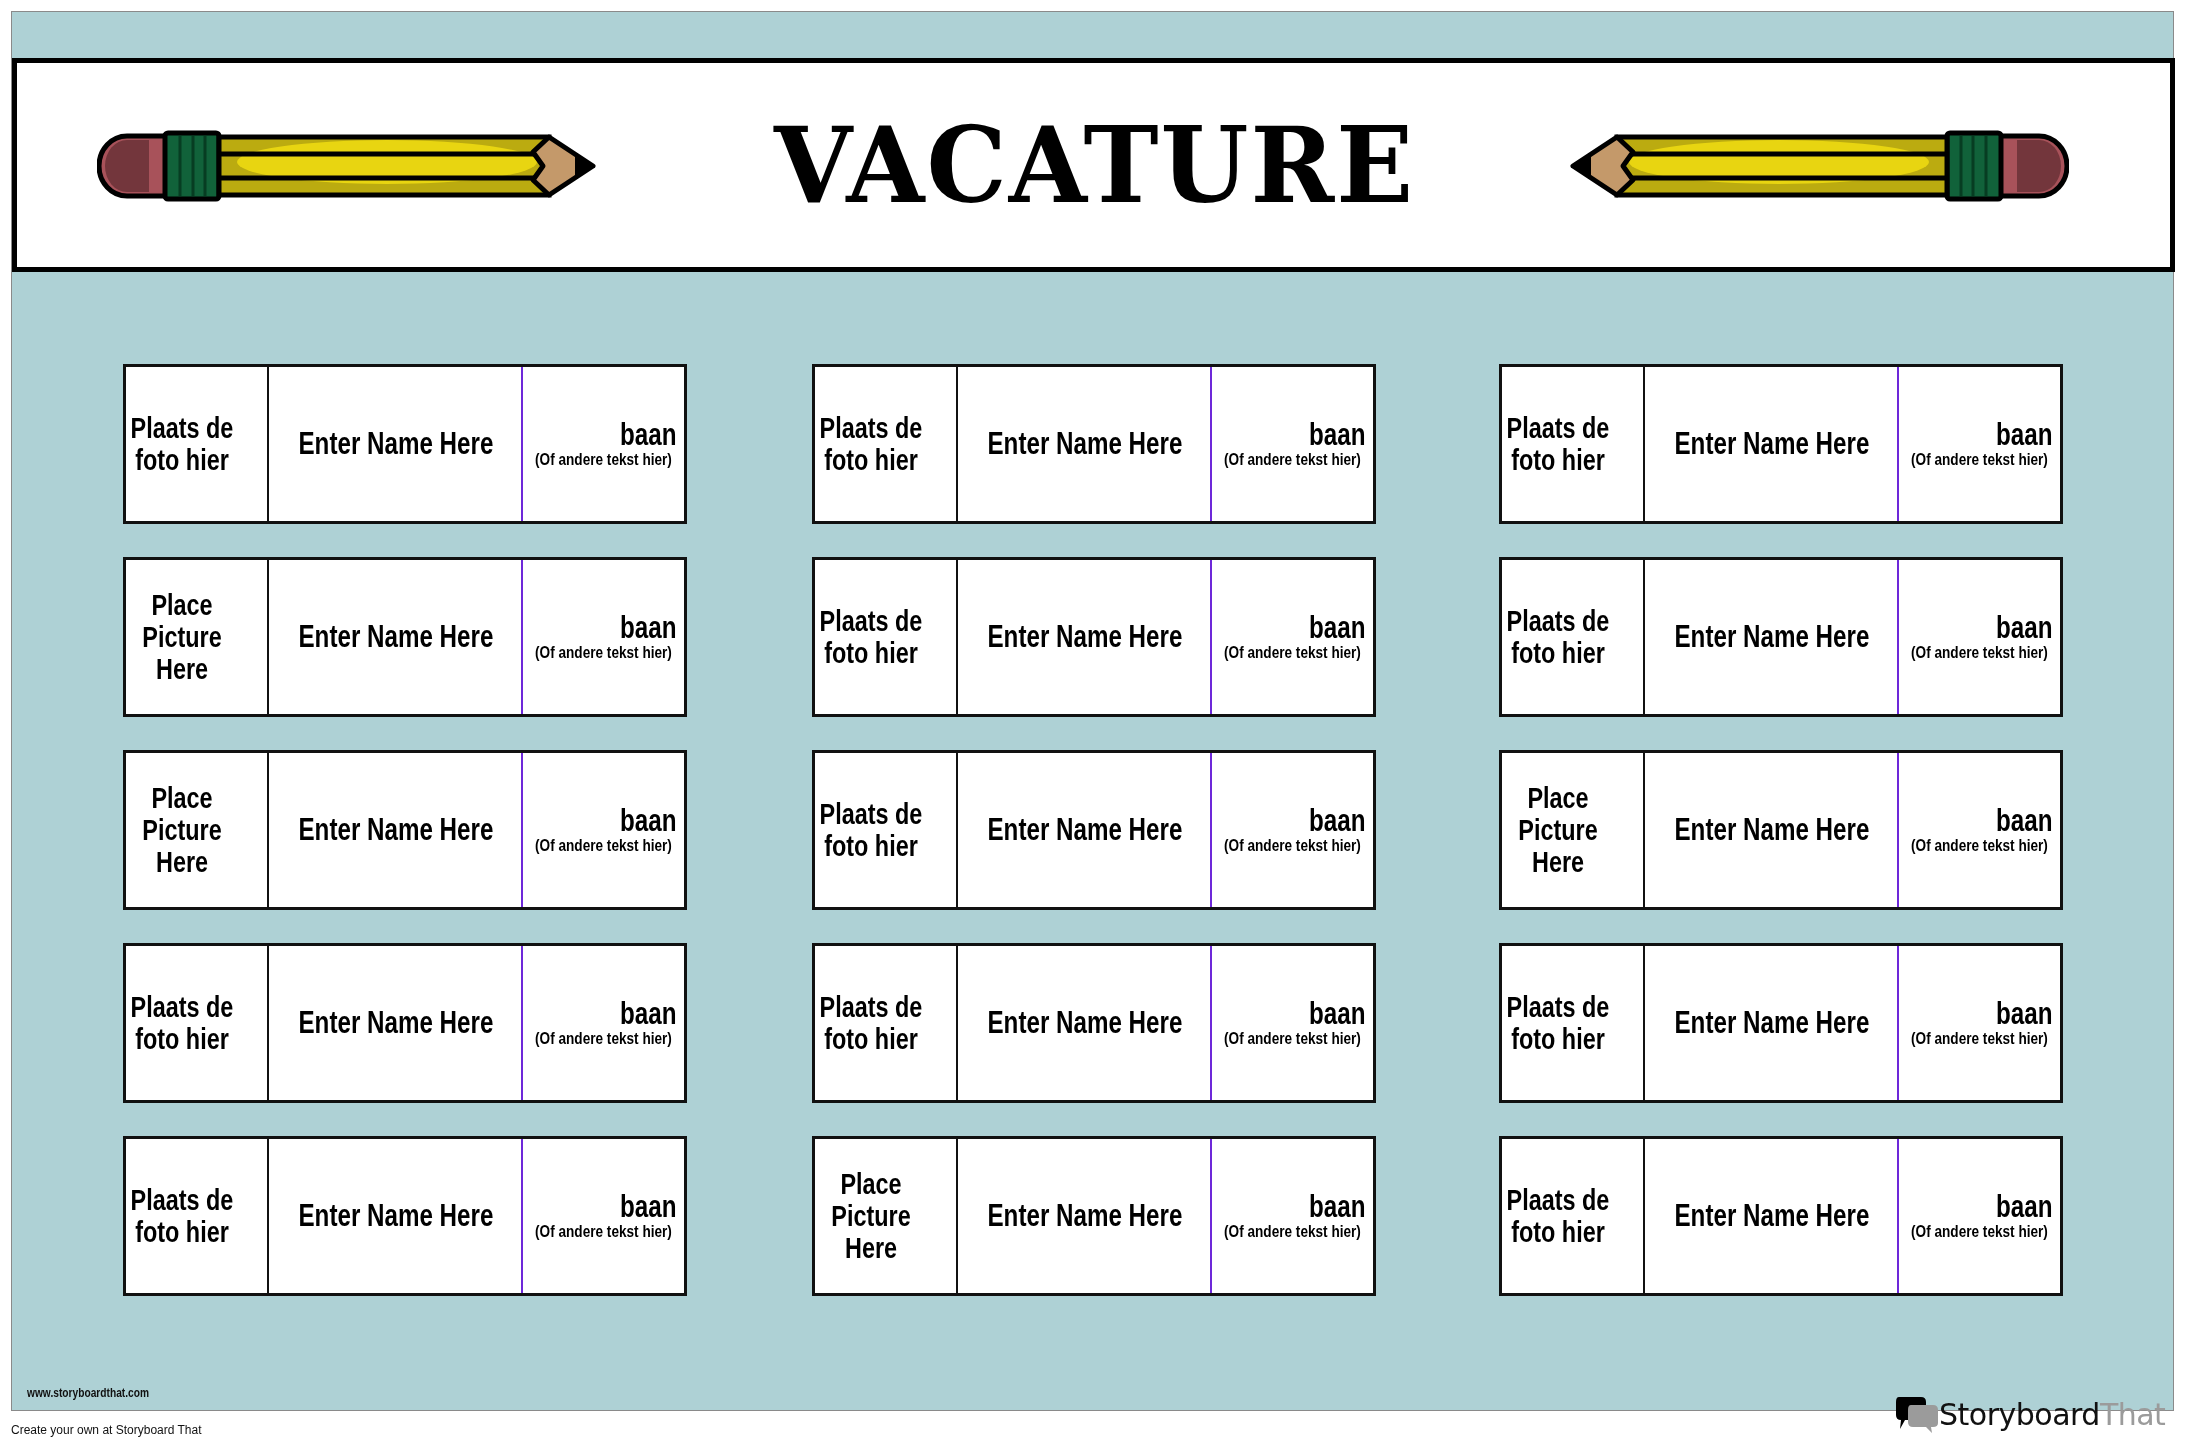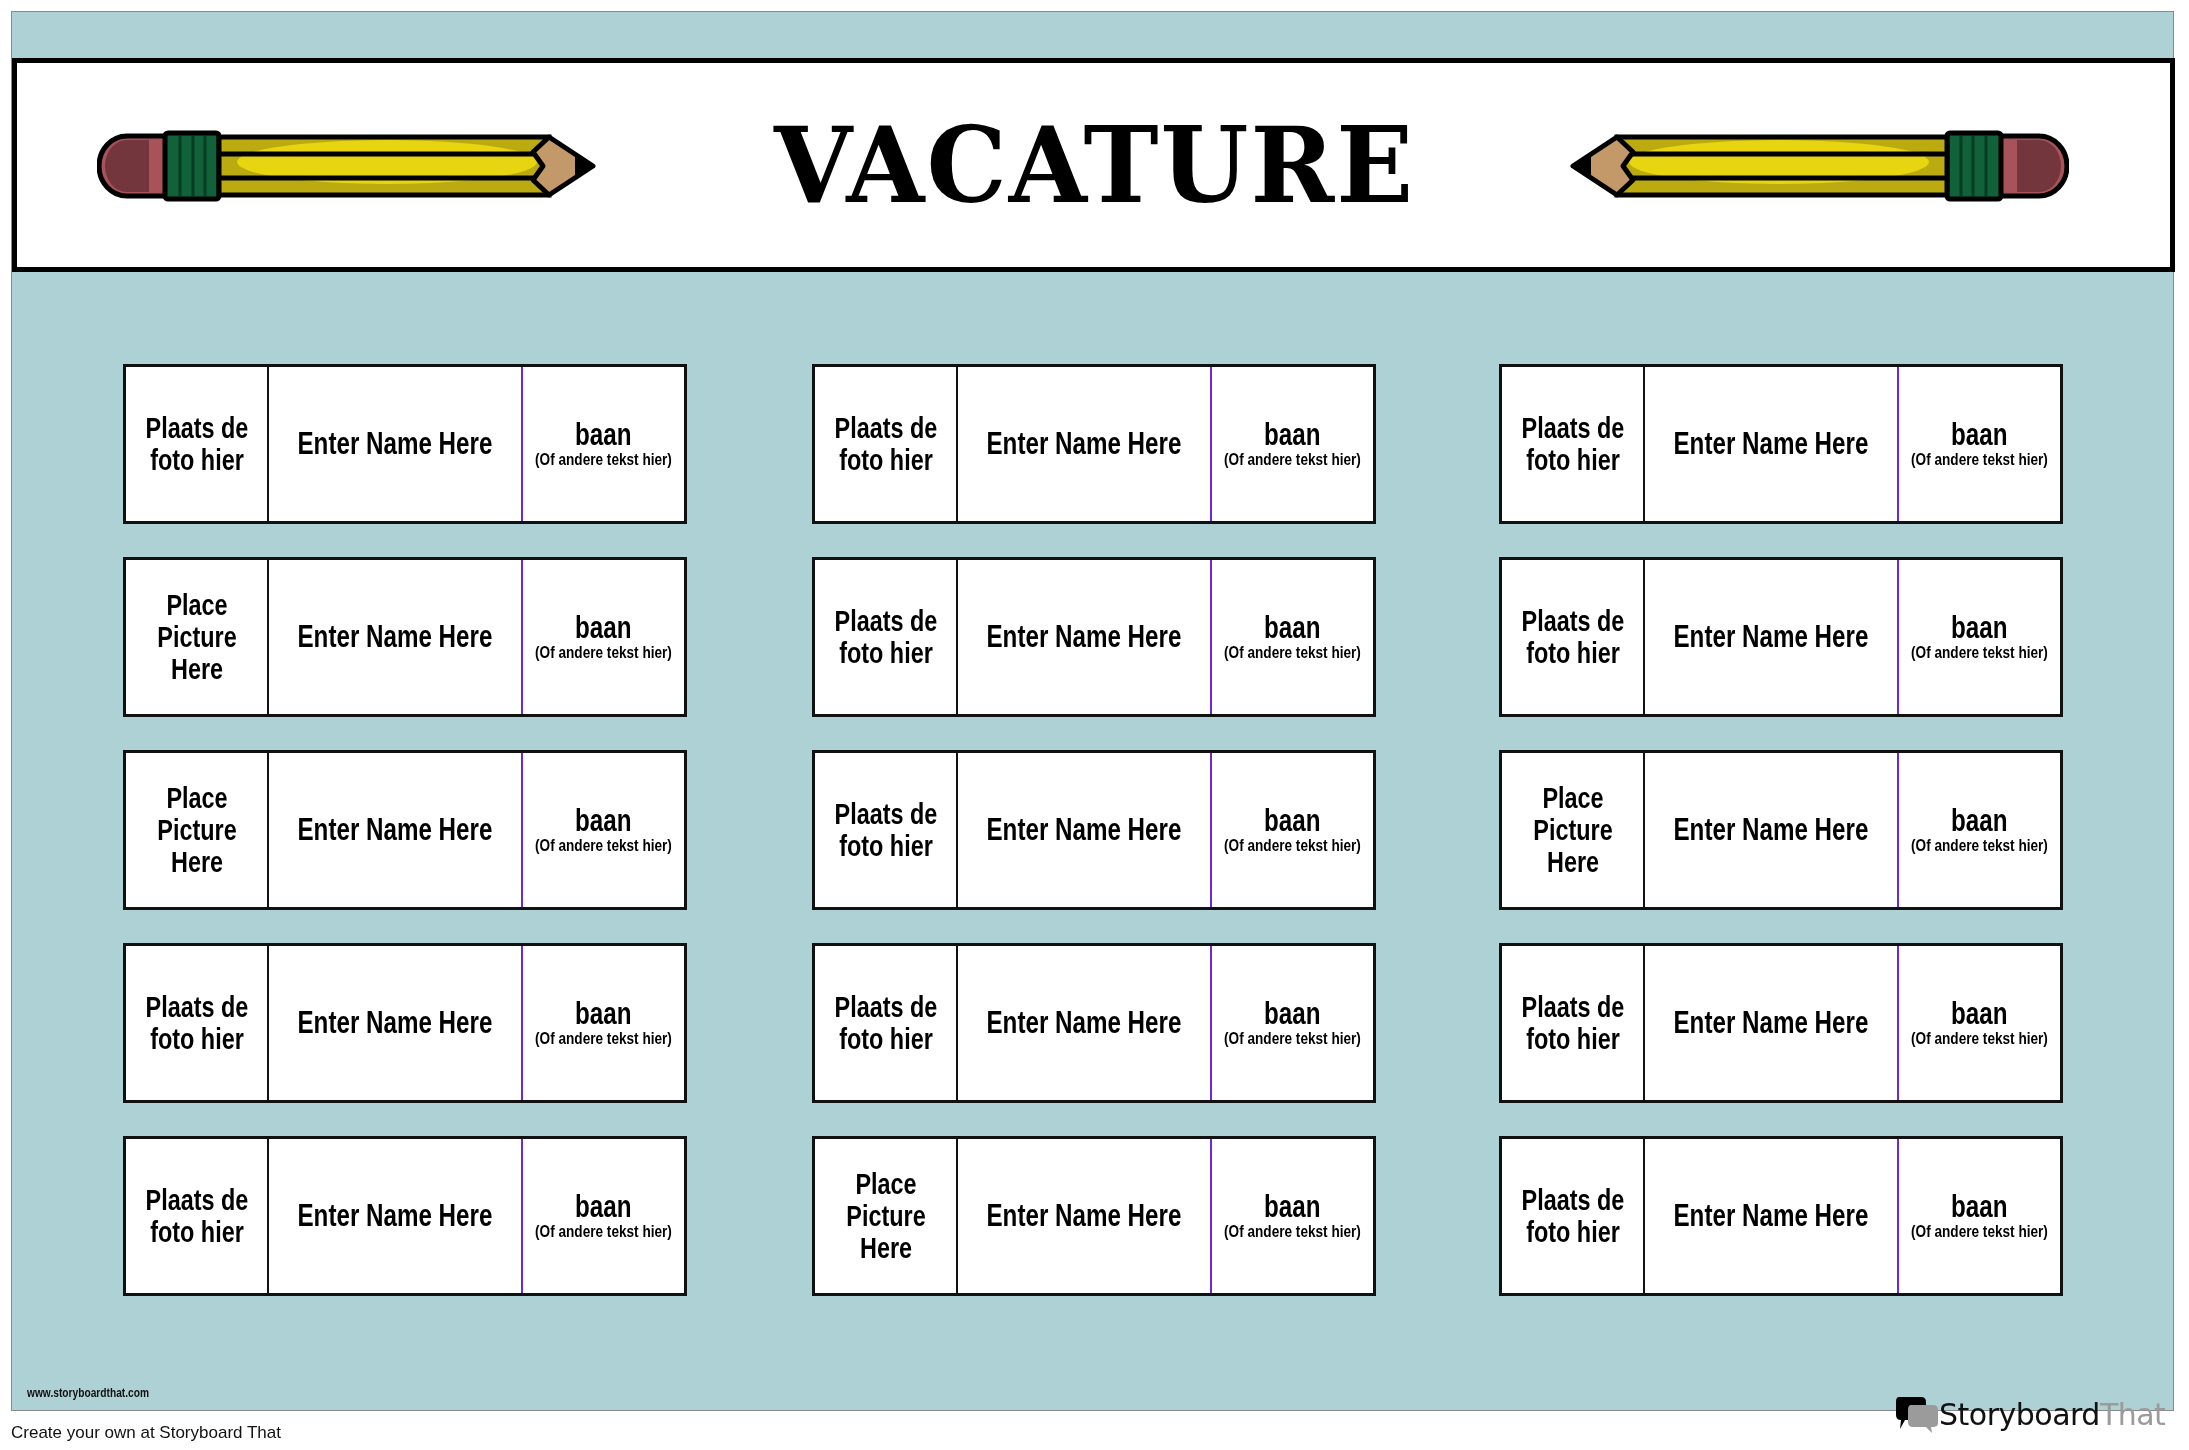--- a/index.html
+++ b/index.html
@@ -11,34 +11,34 @@
             background:#ffffff; border:5px solid #000; box-sizing:border-box; }
   .title { position:absolute; left:0; right:0; top:58px; height:214px;
            display:flex; align-items:center; justify-content:center;
            font-family:"DejaVu Serif", serif; font-weight:bold; font-size:104px;
            letter-spacing:2px; color:#000; transform:scaleX(0.97); }
   .pencil { position:absolute; top:128px; width:500px; height:76px; }
   .pencil.left { left:97px; }
   .pencil.right { left:1569px; }
   .card { position:absolute; width:564px; height:160px; background:#fff;
           border:3px solid #111; box-sizing:border-box; display:flex; }
-  .cell { display:flex; flex-direction:column; align-items:center; justify-content:center;
+  .cell { display:flex; flex-direction:column; align-items:flex-end; justify-content:center;
           text-align:center; box-sizing:border-box; height:100%; color:#000; }
   .cell.photo { width:143px; border-right:2px solid #111; }
   .cell.name  { width:304px; border-right:2px solid #6d28d9; }
   .cell.job   { flex:1; }
   .condensed { font-family:"Liberation Sans", sans-serif; font-weight:bold;
                display:inline-block; transform:scaleX(0.78); white-space:nowrap; }
   .photo-text { font-size:30px; line-height:32px; }
   .name-text { font-size:31px; }
   .job-title { font-size:31px; line-height:32px; }
   .job-sub { font-size:16px; line-height:18px; transform:scaleX(0.85); }
   .watermark { position:absolute; left:27px; top:1386px; font-size:12px; font-weight:bold;
                color:#111; transform:scaleX(0.85); transform-origin:left; }
-  .footer { position:absolute; left:11px; top:1423px; font-size:17px; color:#111; }
+  .footer { position:absolute; left:11px; top:1423px; font-size:12px; color:#111; }
   .logo { position:absolute; left:1895px; top:1358px; height:40px; display:flex; align-items:center;margin-top:36px; }
   .logo-text { font-size:30px; color:#111; font-family:"DejaVu Sans", sans-serif; letter-spacing:-0.5px; }
   .logo-text .that { color:#9b9b9b; }
 </style>
 </head>
 <body>
 
 <div class="poster"></div>
 
 <div class="header"></div>

